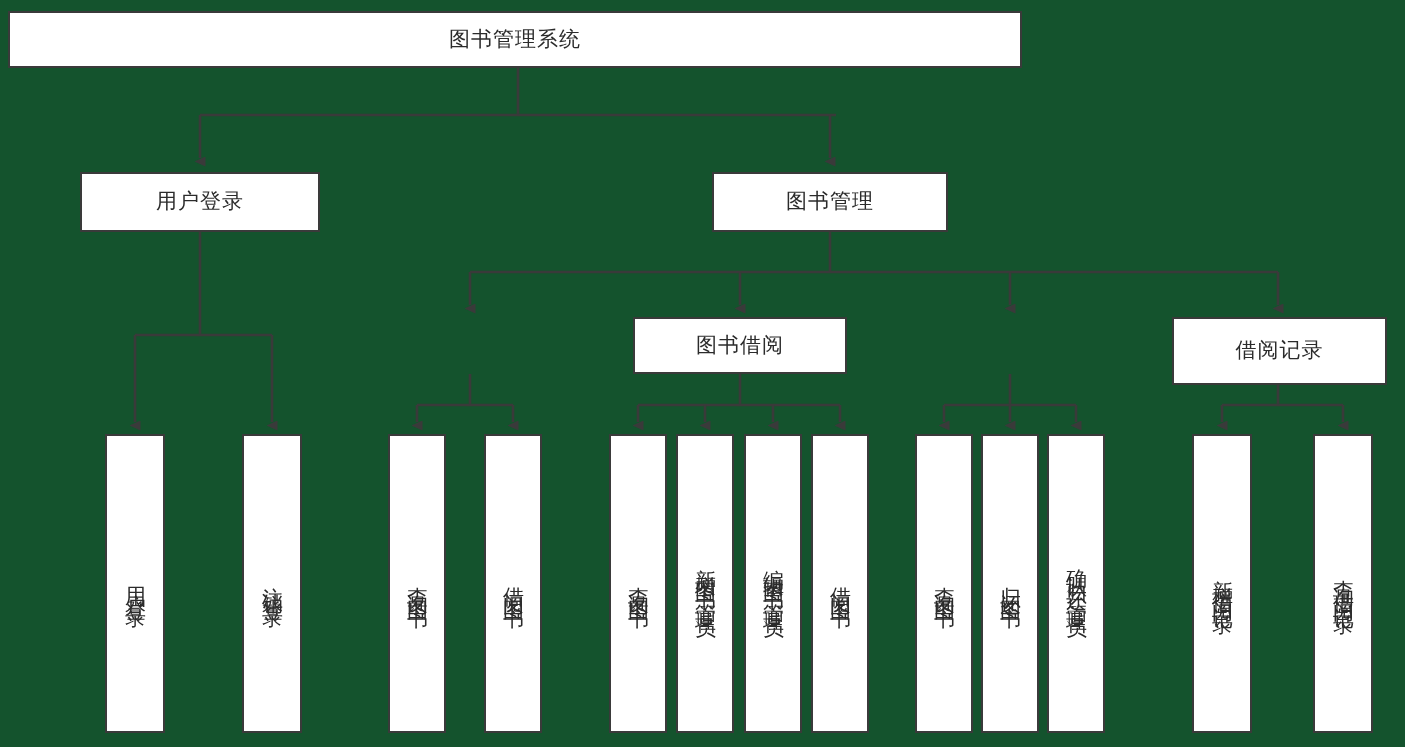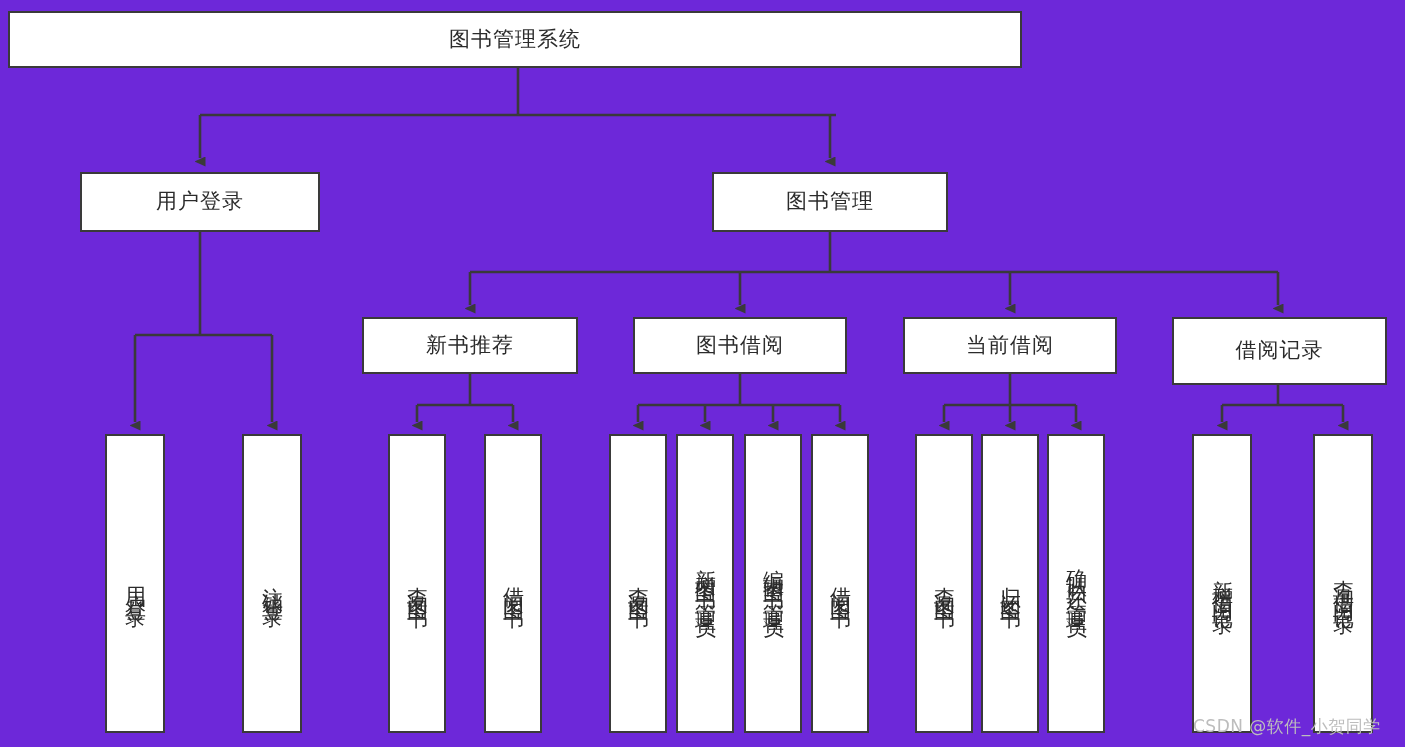--- a/index.html
+++ b/index.html
@@ -8,21 +8,21 @@
     padding: 0;
     background: #ffffff;
   }
   body {
     font-family: "DejaVu Sans", "Liberation Sans", sans-serif;
   }
   #canvas {
     position: relative;
     width: 1405px;
     height: 747px;
-    background: #6d28d9;
+    background: #14532d;
     overflow: hidden;
   }
   svg.wires {
     position: absolute;
     left: 0;
     top: 0;
     width: 1405px;
     height: 747px;
     pointer-events: none;
   }
@@ -136,29 +136,23 @@
     <span class="label">图书管理系统</span>
   </div>
 
   <div class="node horiz" style="left:80px; top:172px; width:240px; height:60px;">
     <span class="label">用户登录</span>
   </div>
   <div class="node horiz" style="left:712px; top:172px; width:236px; height:60px;text-align:center;">
     <span class="label">图书管理</span>
   </div>
 
-  <div class="node horiz" style="left:362px; top:317px; width:216px; height:57px;">
-    <span class="label">新书推荐</span>
-  </div>
   <div class="node horiz" style="left:633px; top:317px; width:214px; height:57px;">
     <span class="label">图书借阅</span>
   </div>
-  <div class="node horiz" style="left:903px; top:317px; width:214px; height:57px;">
-    <span class="label">当前借阅</span>
-  </div>
   <div class="node horiz" style="left:1172px; top:317px; width:215px; height:68px;">
     <span class="label">借阅记录</span>
   </div>
 
   <div class="node vert" style="left:105px; top:434px; width:60px; height:299px;">
     <span class="label">用户登录</span>
   </div>
   <div class="node vert" style="left:242px; top:434px; width:60px; height:299px;">
     <span class="label">注销登录</span>
   </div>
@@ -193,15 +187,14 @@
     <span class="label">确认归还（管理员）</span>
   </div>
 
   <div class="node vert" style="left:1192px; top:434px; width:60px; height:299px;">
     <span class="label">新增借阅记录</span>
   </div>
   <div class="node vert" style="left:1313px; top:434px; width:60px; height:299px;">
     <span class="label">查询借阅记录</span>
   </div>
 
-  <div class="watermark" style="left:1193px; top:715px;">CSDN @软件_小贺同学</div>
 
 </div>
 
 </body></html>

